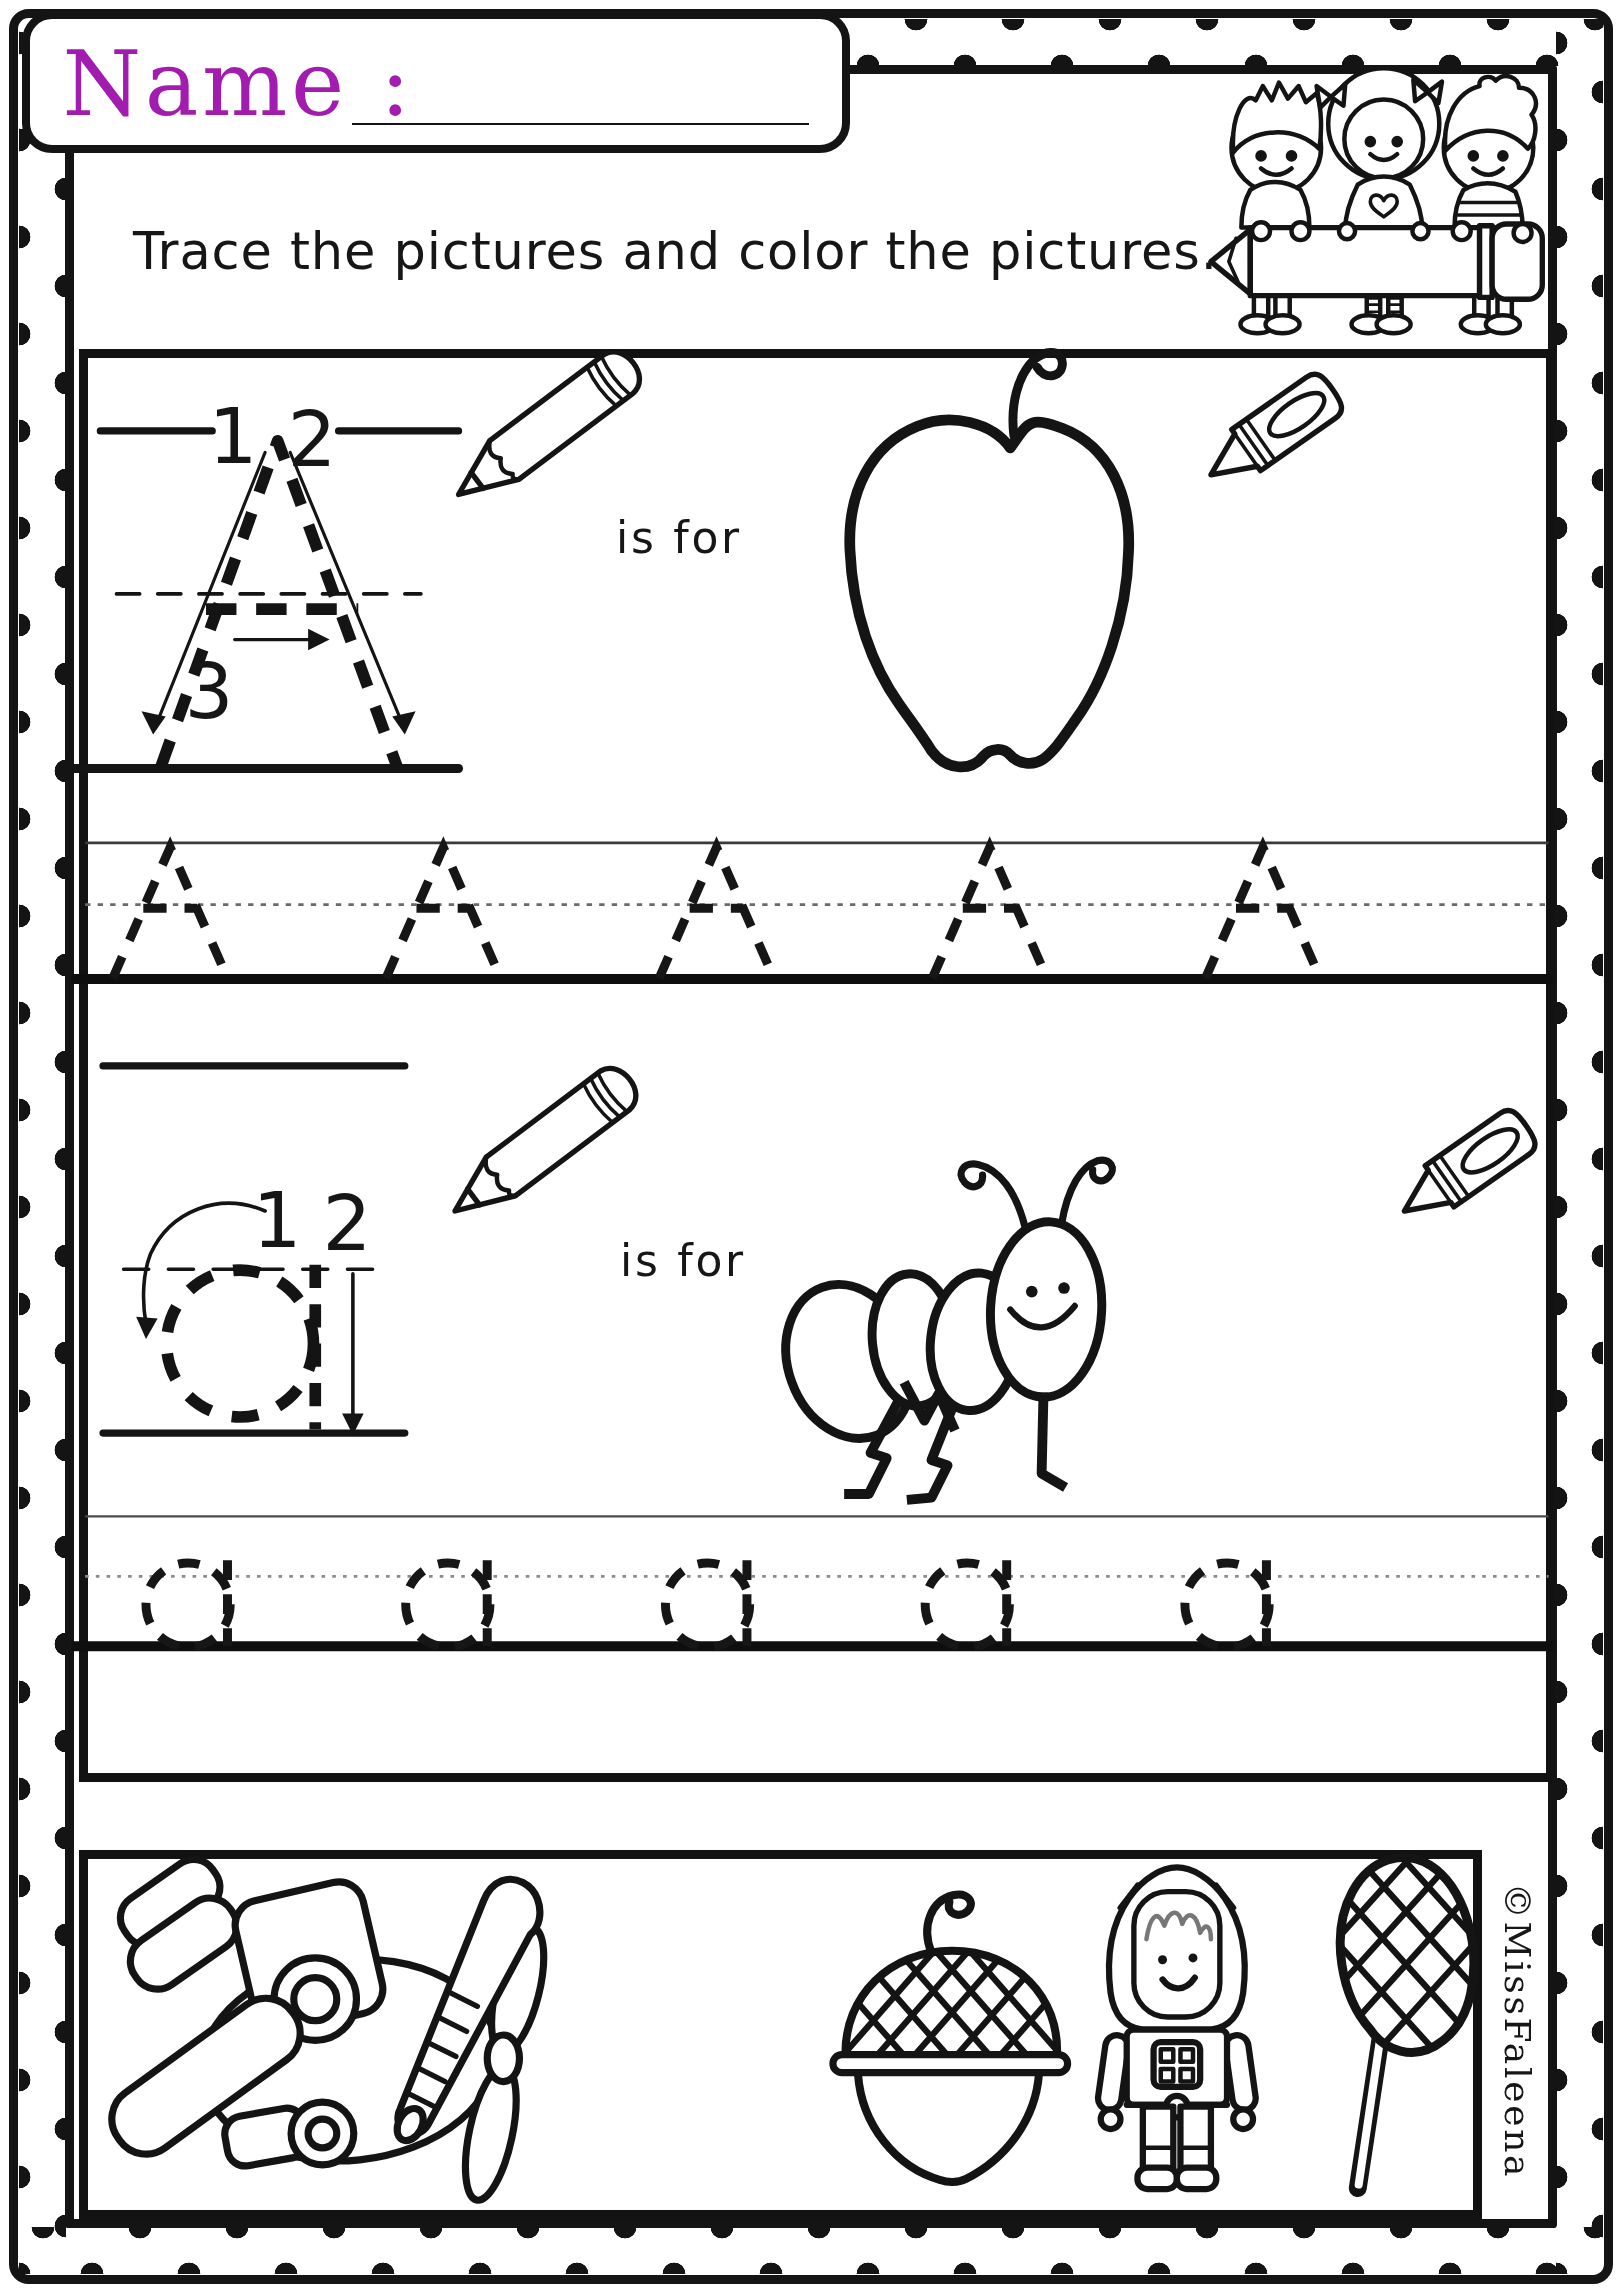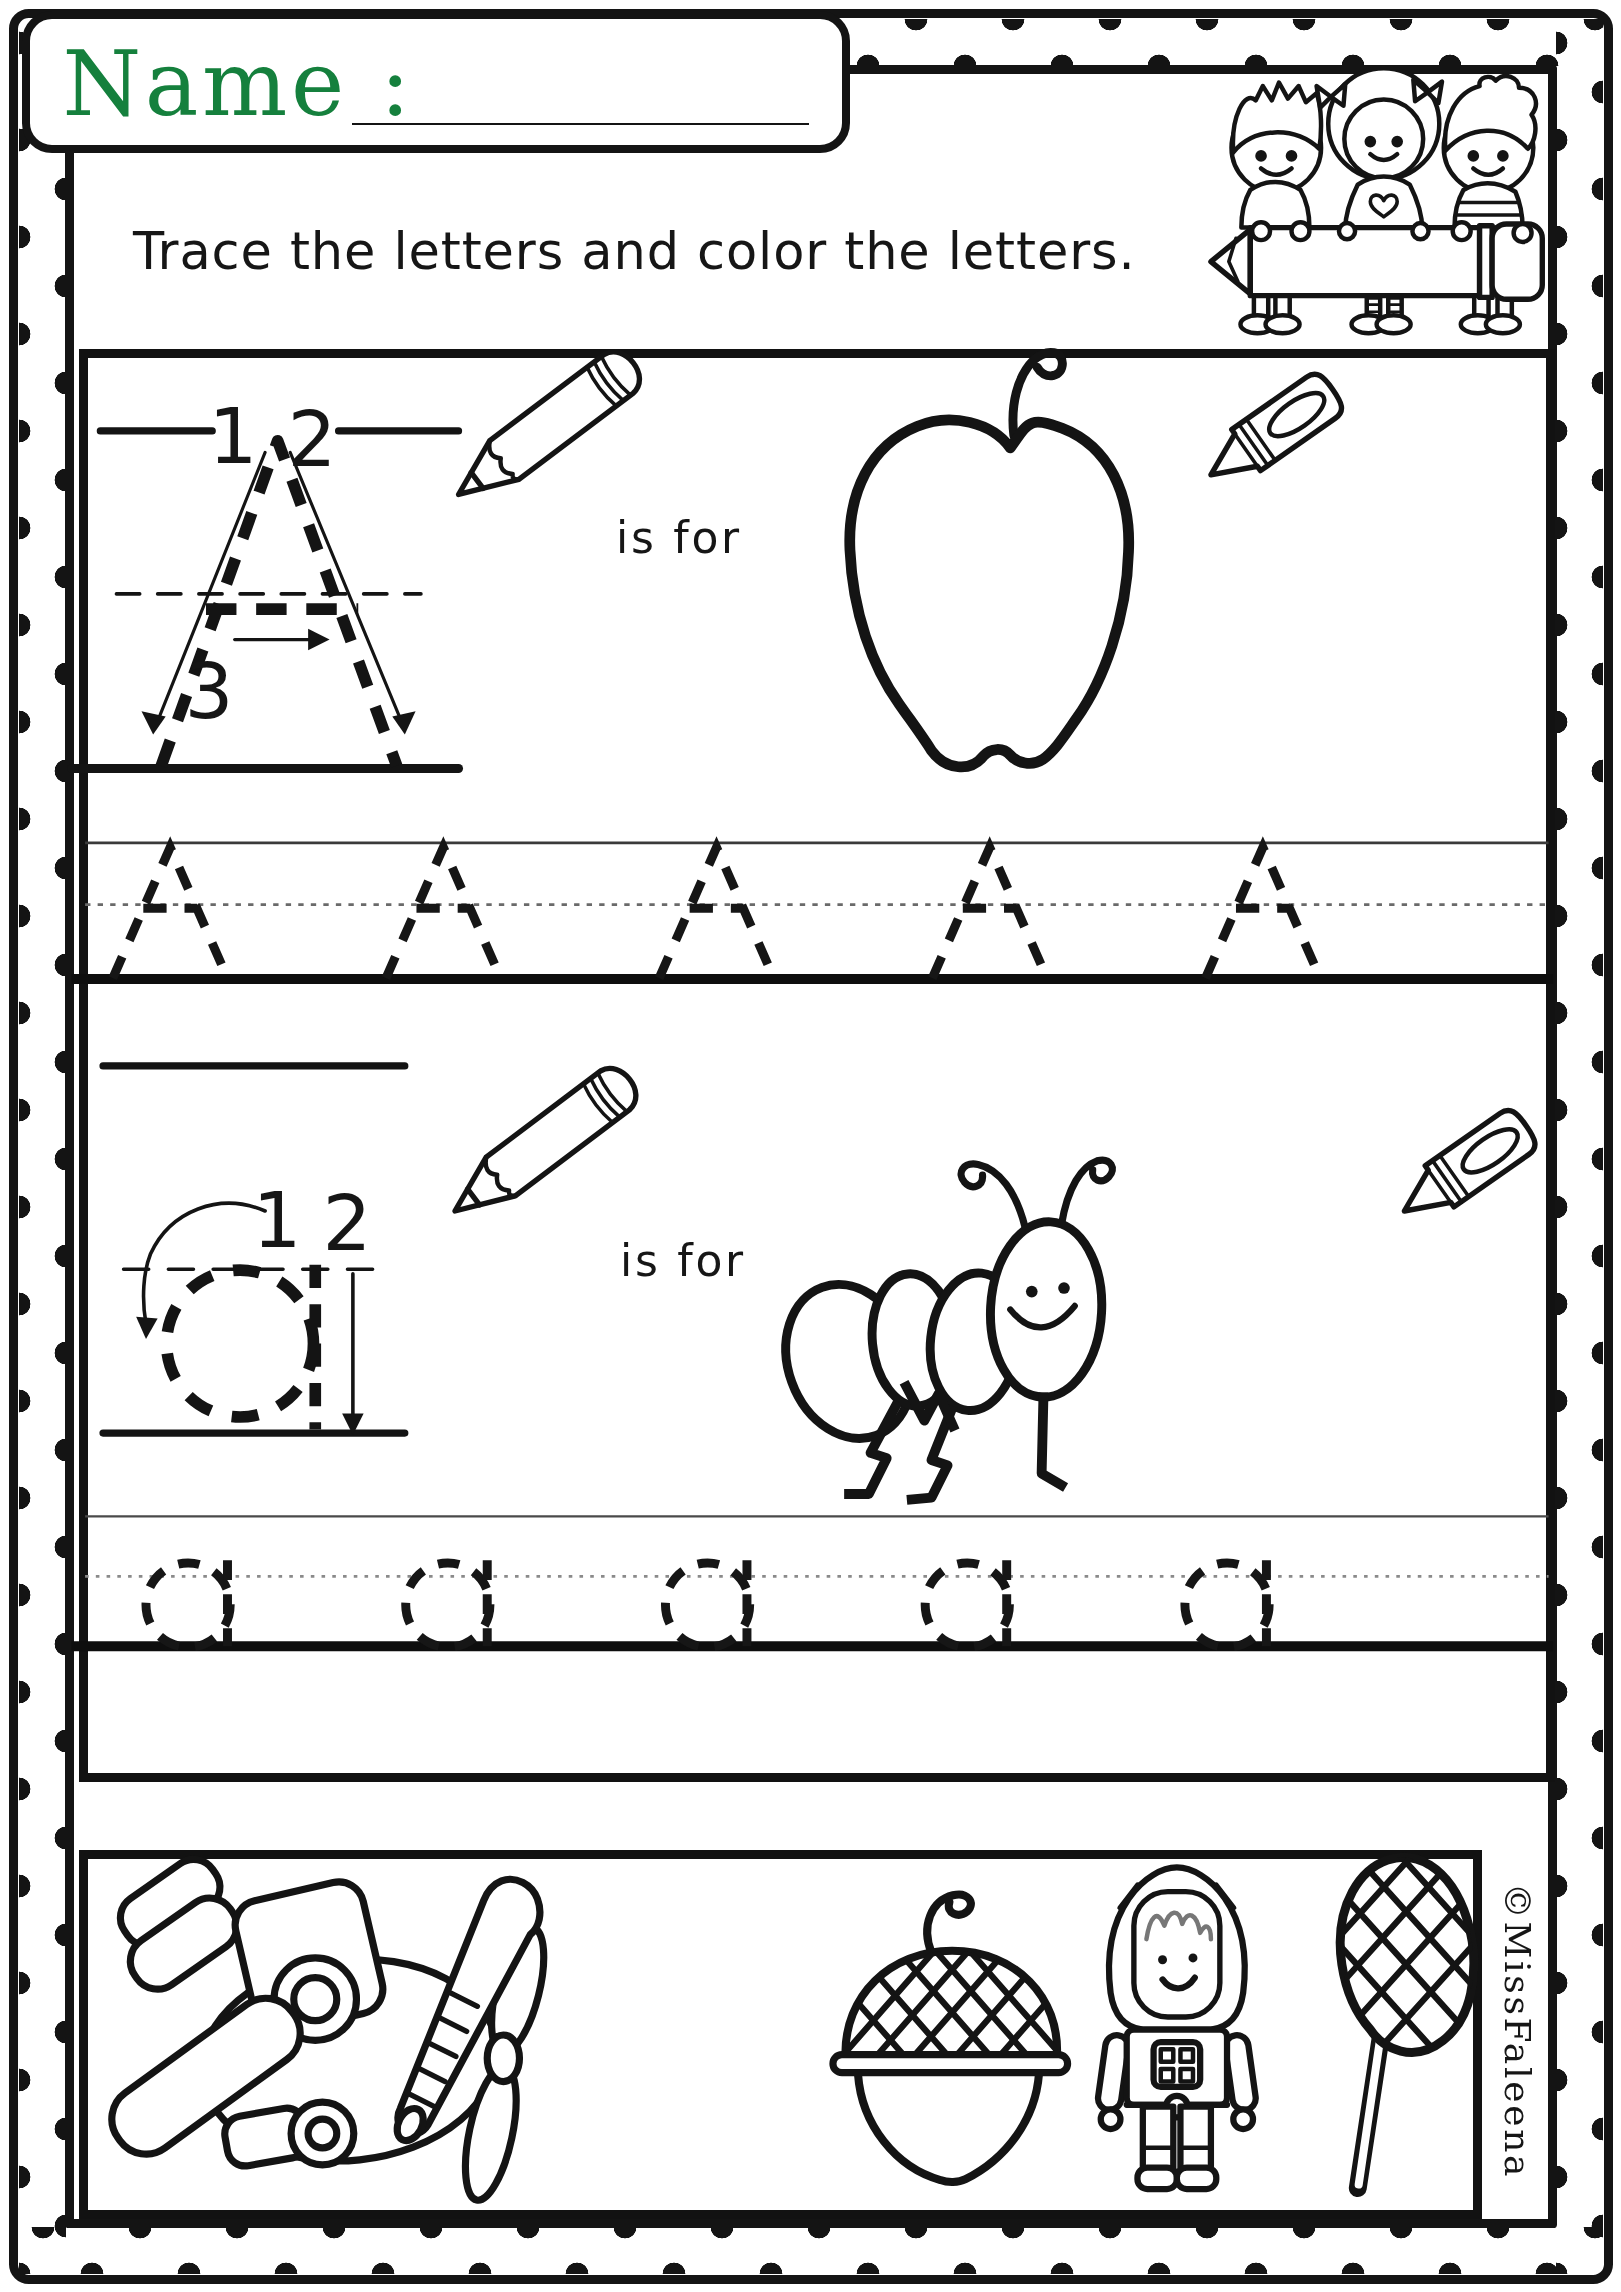--- a/index.html
+++ b/index.html
@@ -17,21 +17,21 @@
       background-size:97px 47px;background-repeat:repeat-x;}
   .dots-v{position:absolute;top:19px;bottom:19px;width:47px;z-index:0;
       background-image:
         radial-gradient(11.6px 11.6px at 0px 24px,#141414 97%,rgba(0,0,0,0) 100%),
         radial-gradient(11.6px 11.6px at 47px 73px,#141414 97%,rgba(0,0,0,0) 100%);
       background-size:47px 97px;background-repeat:repeat-y;}
   
   #name-box{position:absolute;left:22.4px;top:10.7px;width:828px;height:142px;
       background:#fff;border:8px solid #141414;border-radius:30px;z-index:5;box-sizing:border-box;}
   #name-label{position:absolute;left:32px;top:12.5px;font-family:"DejaVu Serif",serif;
-      font-size:90px;letter-spacing:3.6px;color:#15803d;}
+      font-size:90px;letter-spacing:3.6px;color:#a21caf;}
   #name-line{position:absolute;left:322px;top:104px;width:457px;height:2.7px;background:#141414;}
   #main-box{position:absolute;left:79px;top:349px;width:1476px;height:1433px;
       border:9px solid #121212;box-sizing:border-box;z-index:1;}
   #pictures-box{position:absolute;left:79px;top:1850px;width:1403px;height:369px;
       border:9px solid #121212;box-sizing:border-box;z-index:1;}
   
   .txt{position:absolute;z-index:3;white-space:nowrap;color:#161616;}
   #title{left:133px;top:222px;font-size:51px;letter-spacing:0.9px;}
   #instruction{left:91px;top:1788px;font-size:51px;letter-spacing:0.9px;}
   .isfor{font-size:44px;letter-spacing:2.7px;transform:translate(-50%,-50%);margin-left:32px;}
@@ -341,21 +341,21 @@
                  M 1616,2028 L 1436,2228 M 1588,2008 L 1408,2208"></path>
       </g>
     </g>
   </svg>
 
   <div id="name-box">
     <div id="name-label">Name :</div>
     <div id="name-line"></div>
   </div>
 
-  <div class="txt" id="title">Trace the letters and color the letters.</div>
+  <div class="txt" id="title">Trace the pictures and color the pictures.</div>
 
   <div class="txt stroke-num" style="left:233px;top:436px">1</div>
   <div class="txt stroke-num" style="left:312px;top:439px">2</div>
   <div class="txt stroke-num" style="left:209px;top:691px">3</div>
   <div class="txt isfor" style="left:647px;top:537px">is for</div>
 
   <div class="txt stroke-num" style="left:277px;top:1220px">1</div>
   <div class="txt stroke-num" style="left:347px;top:1223px">2</div>
   <div class="txt isfor" style="left:651px;top:1260px">is for</div>
 

